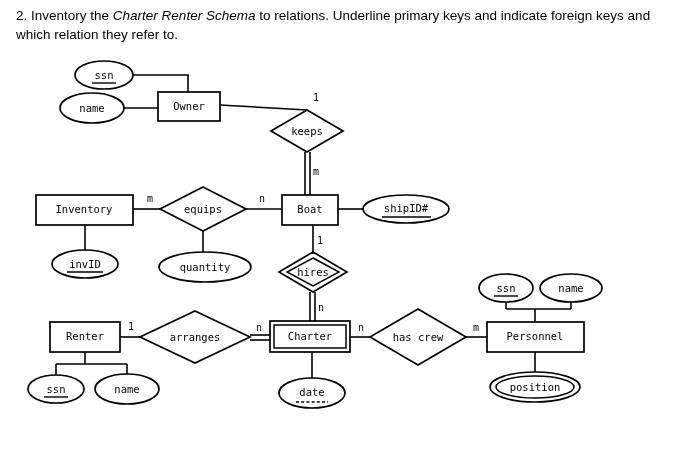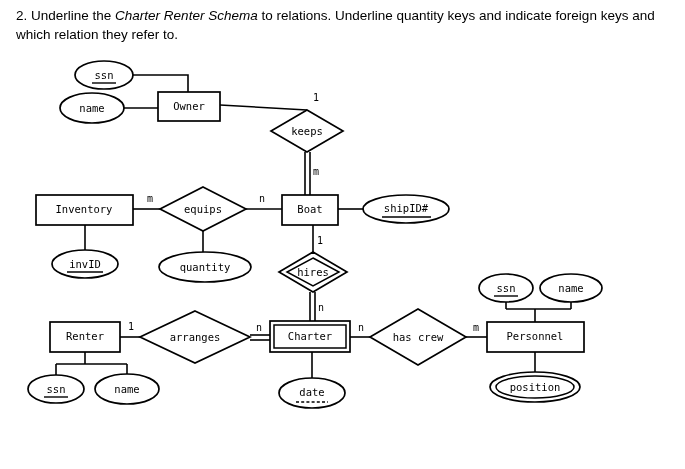--- a/index.html
+++ b/index.html
@@ -75,21 +75,21 @@
     stroke: #000;
     stroke-width: 1.4;
     stroke-dasharray: 3 2.2;
   }
 </style>
 </head>
 <body>
 
 <div id="question-text">
   <span>2.</span>
-  <span>Underline the </span><span class="em">Charter Renter Schema</span><span> to relations.  Underline quantity keys and indicate</span>
+  <span>Inventory the </span><span class="em">Charter Renter Schema</span><span> to relations.  Underline primary keys and indicate</span>
   <span>foreign keys and which relation they refer to.</span>
 </div>
 
 <svg id="er-canvas" viewBox="0 0 685 469" xmlns="http://www.w3.org/2000/svg">
 
   <g>
 
     <path class="ln" d="M133 75 L188 75 L188 92"></path>
     <path class="ln" d="M124 108 L158 108"></path>
 

